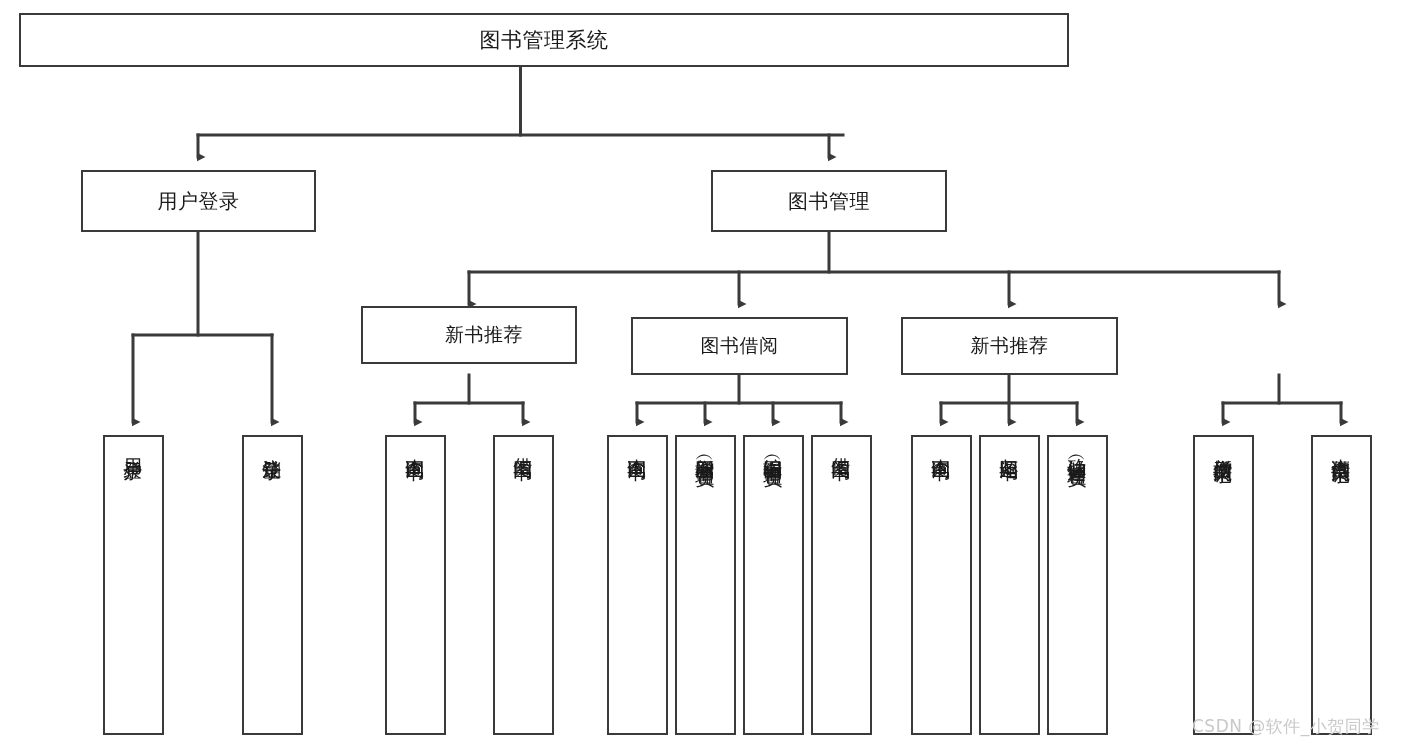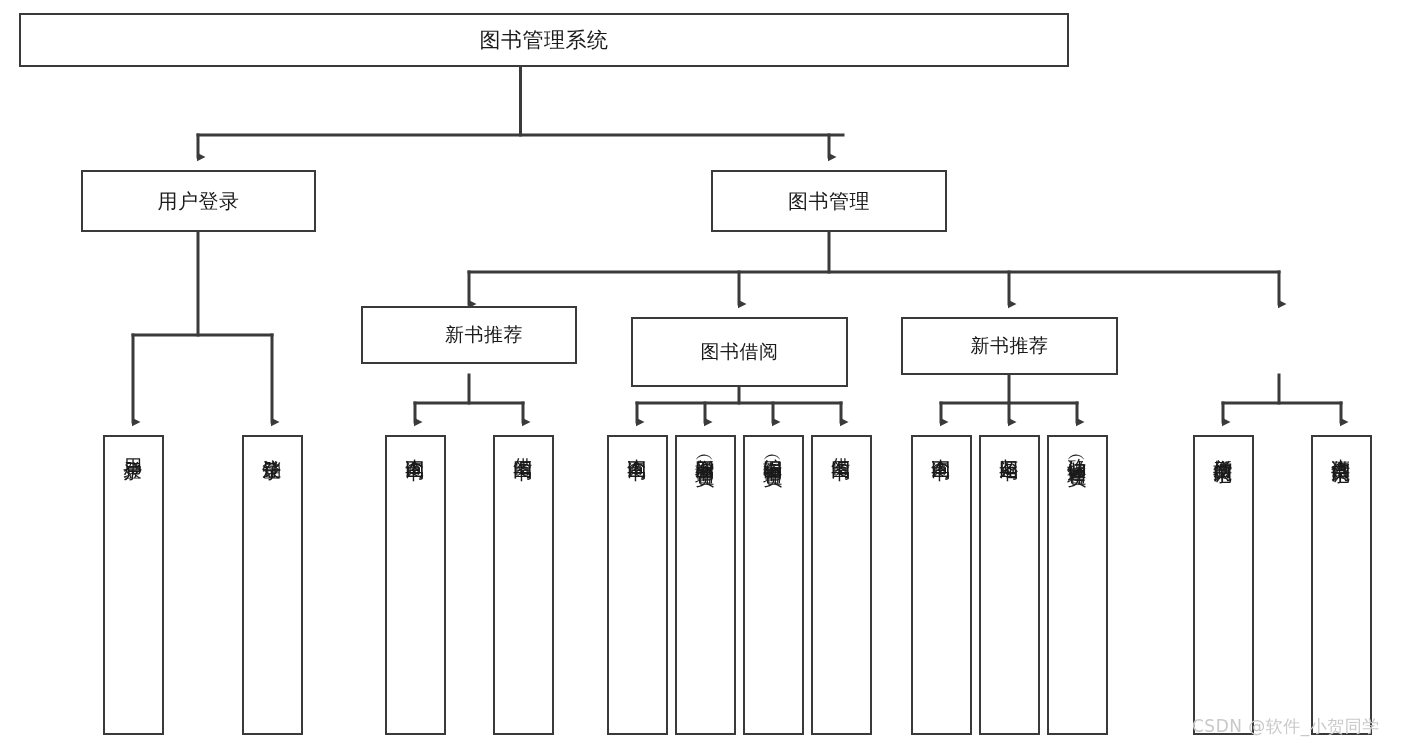--- a/index.html
+++ b/index.html
@@ -138,21 +138,21 @@
   <div class="node level2" style="left:81px; top:170px; width:235px; height:62px;">
     <span class="lbl">用户登录</span>
   </div>
   <div class="node level2" style="left:711px; top:170px; width:236px; height:62px;">
     <span class="lbl">图书管理</span>
   </div>
 
   <div class="node level3" style="left:361px; top:306px; width:216px; height:58px;padding-left:30px;">
     <span class="lbl">新书推荐</span>
   </div>
-  <div class="node level3" style="left:631px; top:317px; width:217px; height:70px;">
+  <div class="node level3" style="left:631px; top:317px; width:217px; height:58px;">
     <span class="lbl">图书借阅</span>
   </div>
   <div class="node level3" style="left:901px; top:317px; width:217px; height:58px;">
     <span class="lbl">新书推荐</span>
   </div>
 
   <div class="node leaf" style="left:103px; top:435px; width:61px; height:300px;">
     <span class="lbl">用户登录</span>
   </div>
   <div class="node leaf" style="left:242px; top:435px; width:61px; height:300px;">

